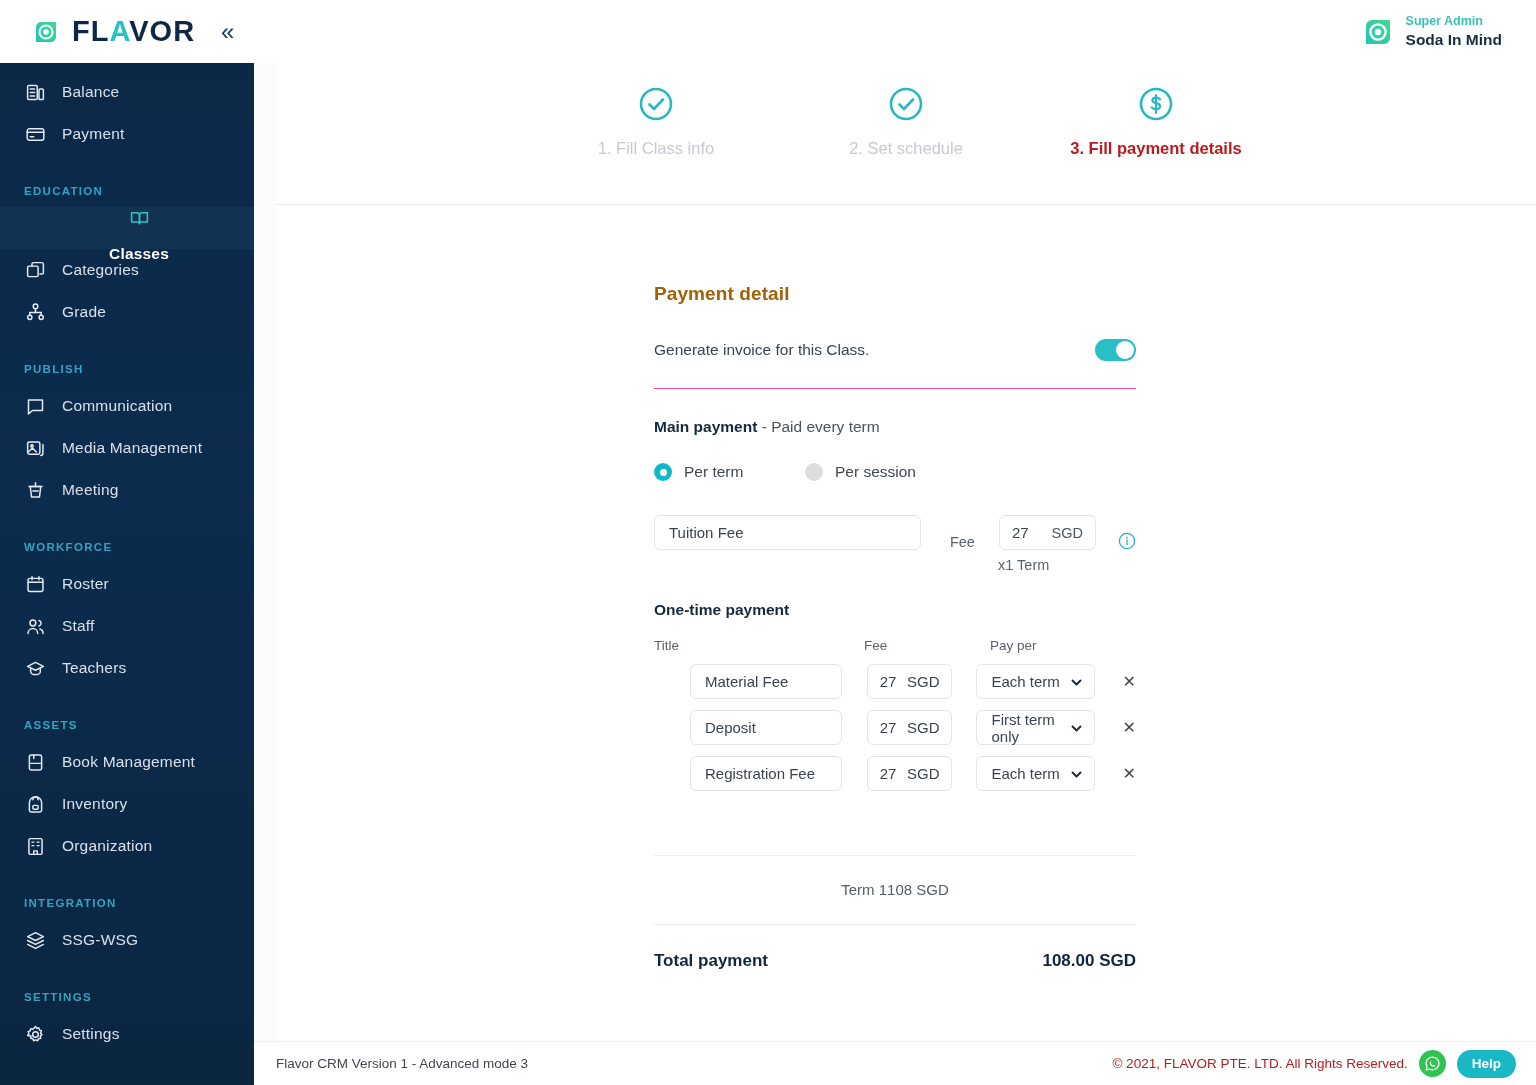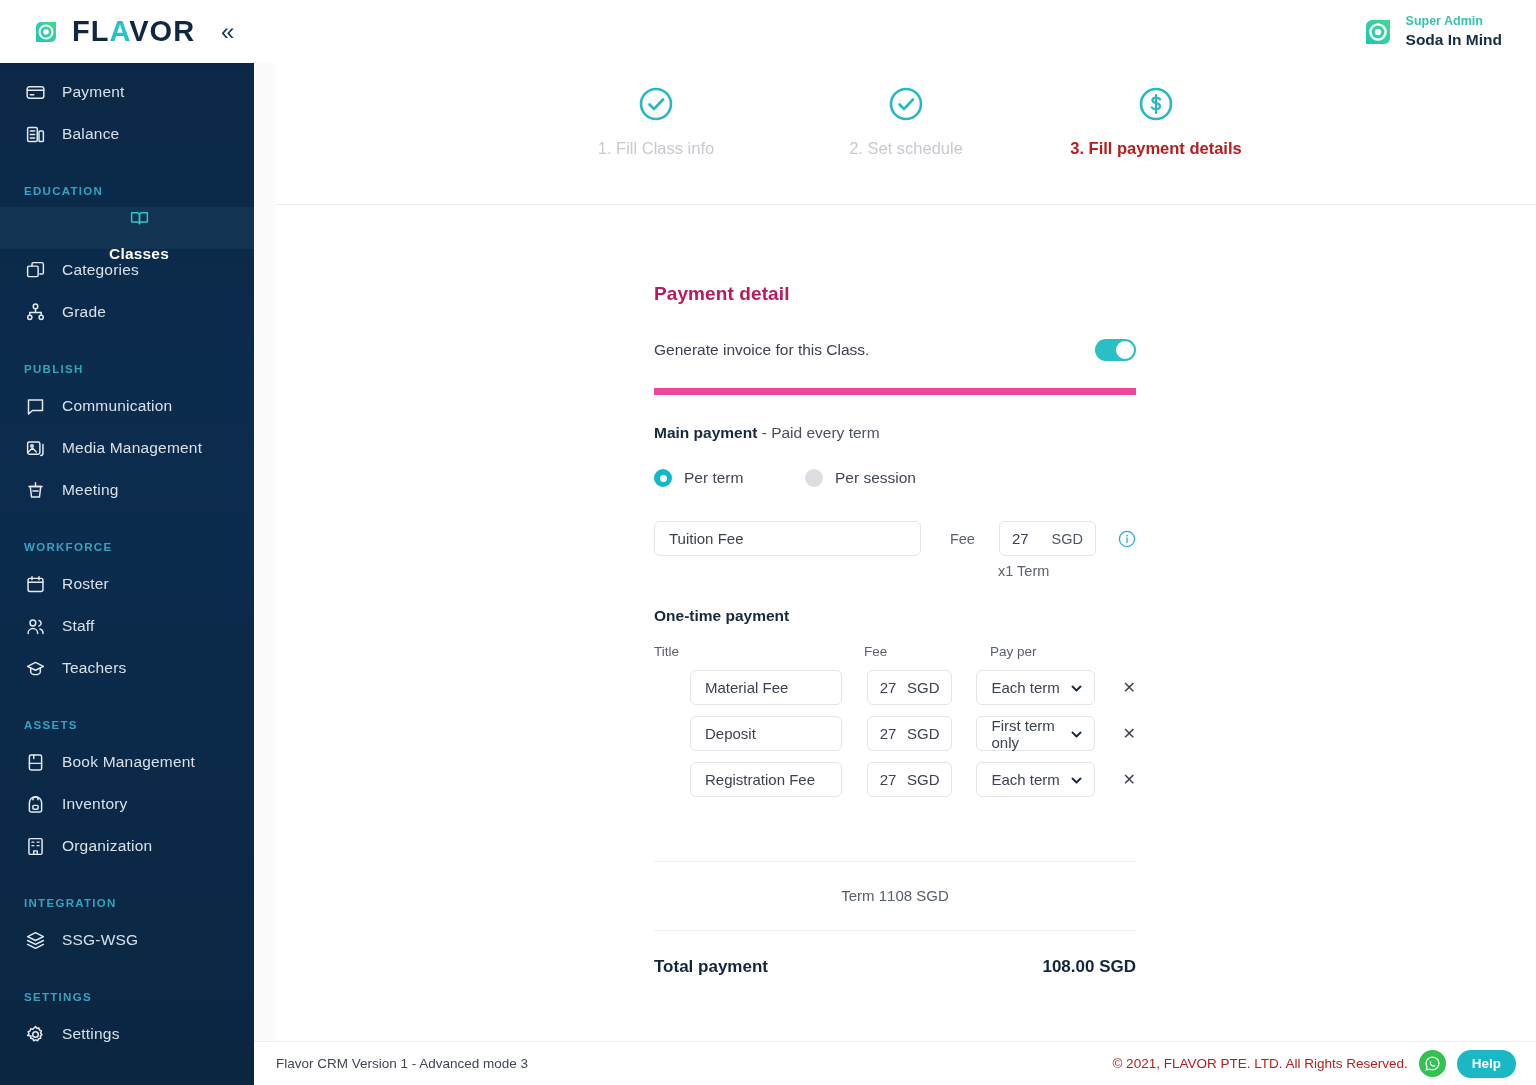--- a/index.html
+++ b/index.html
@@ -70,25 +70,25 @@
   }
   .step { width: 250px; display: flex; flex-direction: column; align-items: center; gap: 16px; cursor: pointer; }
   .step-icon { width: 38px; height: 38px; }
   .step-label { font-size: 16.5px; color: #c2c6cc; }
   .step.done .step-label { color: #c6cad0; }
   .step.current .step-label { color: #b91c1c; font-weight: 600; }
 
   .panel { padding: 78px 0 0 378px; }
   .panel-inner { width: 482px; }
 
-  .section-title { font-size: 19px; font-weight: bold; color: #be185d; letter-spacing: .1px; }
+  .section-title { font-size: 19px; font-weight: bold; color: #a16207; letter-spacing: .1px; }
 
   .row-toggle {
     display: flex; align-items: center; justify-content: space-between;
-    margin-top: 34px; padding-bottom: 27px; border-bottom: 7px solid #ec4899;
+    margin-top: 34px; padding-bottom: 27px; border-bottom: 1px solid #ec4899;
   }
   .toggle-text { font-size: 15.5px; color: #3b4350; }
   .switch {
     width: 41px; height: 22px; border-radius: 11px; background: #29bfc4;
     position: relative; cursor: pointer; flex: none;
   }
   .switch .knob {
     position: absolute; top: 2px; right: 2px; width: 18px; height: 18px;
     border-radius: 50%; background: #ffffff;
   }
@@ -100,21 +100,21 @@
   .radio { display: flex; align-items: center; gap: 12px; cursor: pointer; }
   .radio:first-child { width: 151px; }
   .radio .dot {
     width: 18px; height: 18px; border-radius: 50%; background: #dcdee1; flex: none;
     display: flex; align-items: center; justify-content: center;
   }
   .radio.sel .dot { background: #0fb9c9; }
   .radio.sel .dot::after { content:""; width: 7px; height: 7px; border-radius: 50%; background: #ffffff; }
   .radio .rlabel { font-size: 15.5px; color: #3f4754; }
 
-  .fee-line { display: flex; align-items: center; margin-top: 34px; }
+  .fee-line { display: flex; align-items: flex-end; margin-top: 34px; }
   .txt-input {
     height: 35px; border: 1px solid #e2e4e8; border-radius: 6px; background: #fff;
     display: flex; align-items: center; padding: 0 14px;
     font-size: 15px; color: #3b4350;
   }
   .tuition-input { width: 270px; }
   .fee-label { font-size: 14.5px; color: #5b626d; margin-left: 29px; }
   .amount-box {
     margin-left: 24px; width: 98px; height: 35px; border: 1px solid #e2e4e8;
     border-radius: 6px; background: #fff; display: flex; align-items: center;
@@ -222,39 +222,39 @@
       </div>
     </div>
   </div>
 
   <div class="sidebar">
     <div style="height:8px"></div>
 
     <div class="nav-item">
       <span class="nav-icon">
           <svg viewBox="0 0 24 24">
-            <rect x="2.5" y="5.5" width="19" height="13" rx="2.5"></rect>
-            <line x1="2.5" y1="9.5" x2="21.5" y2="9.5"></line>
-            <line x1="6" y1="14.5" x2="10" y2="14.5"></line>
-          </svg>
-        </span>
-      <span class="nav-label">Payment</span>
-    </div>
-
-    <div class="nav-item">
-      <span class="nav-icon">
-          <svg viewBox="0 0 24 24">
             <rect x="3" y="4" width="11" height="16" rx="1.5"></rect>
             <line x1="6" y1="8" x2="11" y2="8"></line>
             <line x1="6" y1="12" x2="11" y2="12"></line>
             <line x1="6" y1="16" x2="11" y2="16"></line>
             <rect x="16" y="8" width="5" height="12" rx="1"></rect>
           </svg>
         </span>
       <span class="nav-label">Balance</span>
+    </div>
+
+    <div class="nav-item">
+      <span class="nav-icon">
+          <svg viewBox="0 0 24 24">
+            <rect x="2.5" y="5.5" width="19" height="13" rx="2.5"></rect>
+            <line x1="2.5" y1="9.5" x2="21.5" y2="9.5"></line>
+            <line x1="6" y1="14.5" x2="10" y2="14.5"></line>
+          </svg>
+        </span>
+      <span class="nav-label">Payment</span>
     </div>
 
     <div class="nav-section">EDUCATION</div>
 
     <div class="nav-item active">
       <span class="nav-icon">
           <svg viewBox="0 0 24 24">
             <path d="M3 5.5h6.5a2.5 2.5 0 0 1 2.5 2.5v10a2 2 0 0 0-2-2H3z"></path>
             <path d="M21 5.5h-6.5A2.5 2.5 0 0 0 12 8v10a2 2 0 0 1 2-2h7z"></path>
           </svg>

